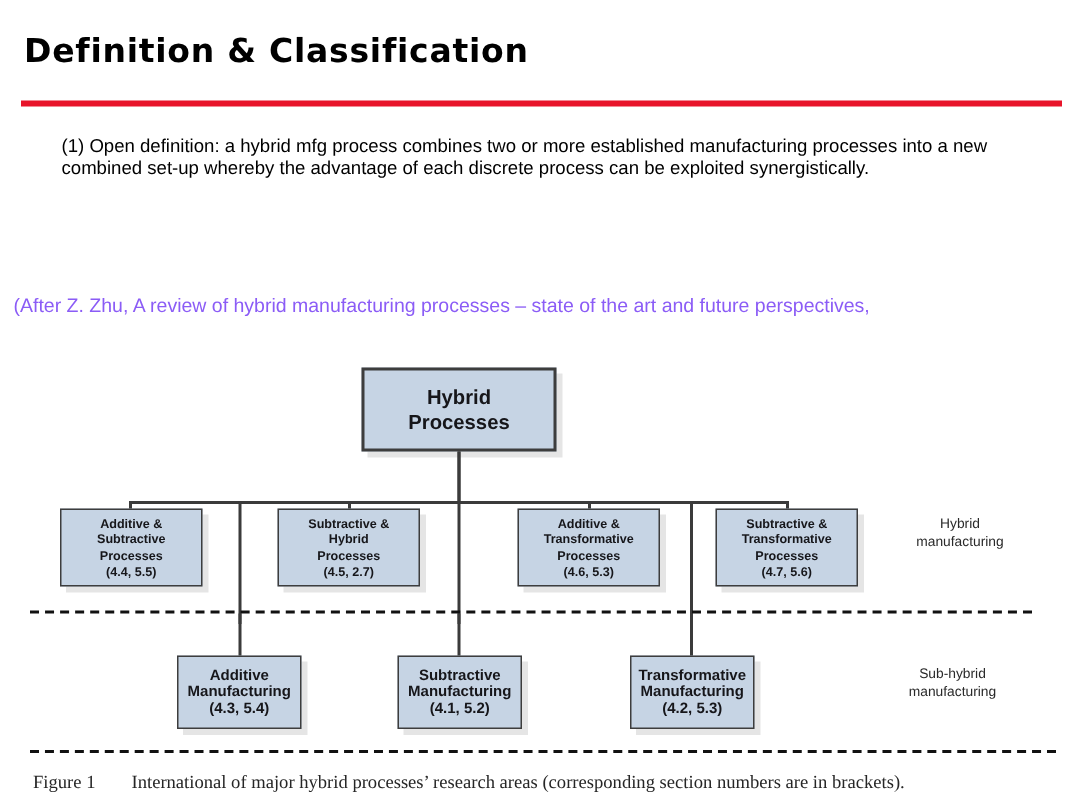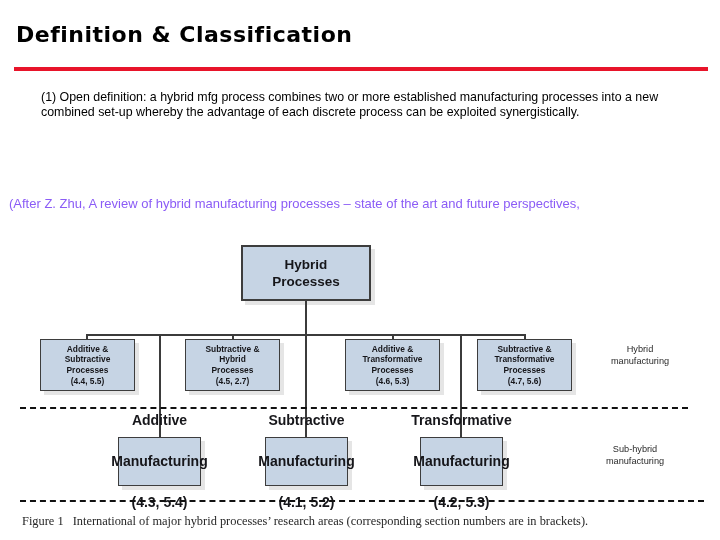--- a/index.html
+++ b/index.html
@@ -118,23 +118,22 @@
   #node-sub-join { left: 185px; }
   #node-add-tra  { left: 345px; }
   #node-sub-tra  { left: 477px; }
 
   
   .tier3 {
     top: 201px;
     width: 83px;
     height: 49px;
     font-weight: bold;
-    font-size: 14px;
+    font-size: 10px;
     line-height: 11px;
-    gap: 30px;
   }
   #node-additive       { left: 118px; }
   #node-subtractive    { left: 265px; }
   #node-transformative { left: 420px; }
 
   
   .vline {
     position: absolute;
     width: 1.5px;
     background: #3b3b3b;
@@ -171,21 +170,21 @@
   #figure-caption {
     position: absolute;
     left: 22px;
     top: 278px;
     width: 676px;
     font-family: "Liberation Serif", serif;
     font-size: 12.4px;
     color: #262626;
     white-space: nowrap;
   }
-  #figure-caption .cap-label { margin-right: 9px; }
+  #figure-caption .cap-label { margin-right: 24px; }
 </style>
 </head>
 <body>
 
 <div id="slide-title">Definition &amp; Classification</div>
 <div id="title-rule"></div>
 
 <div id="definitions">
   <p>(1) Open definition: a hybrid mfg process combines two or more established manufacturing processes into a new combined set-up whereby the advantage of each discrete process can be exploited synergistically.</p>
 </div>

